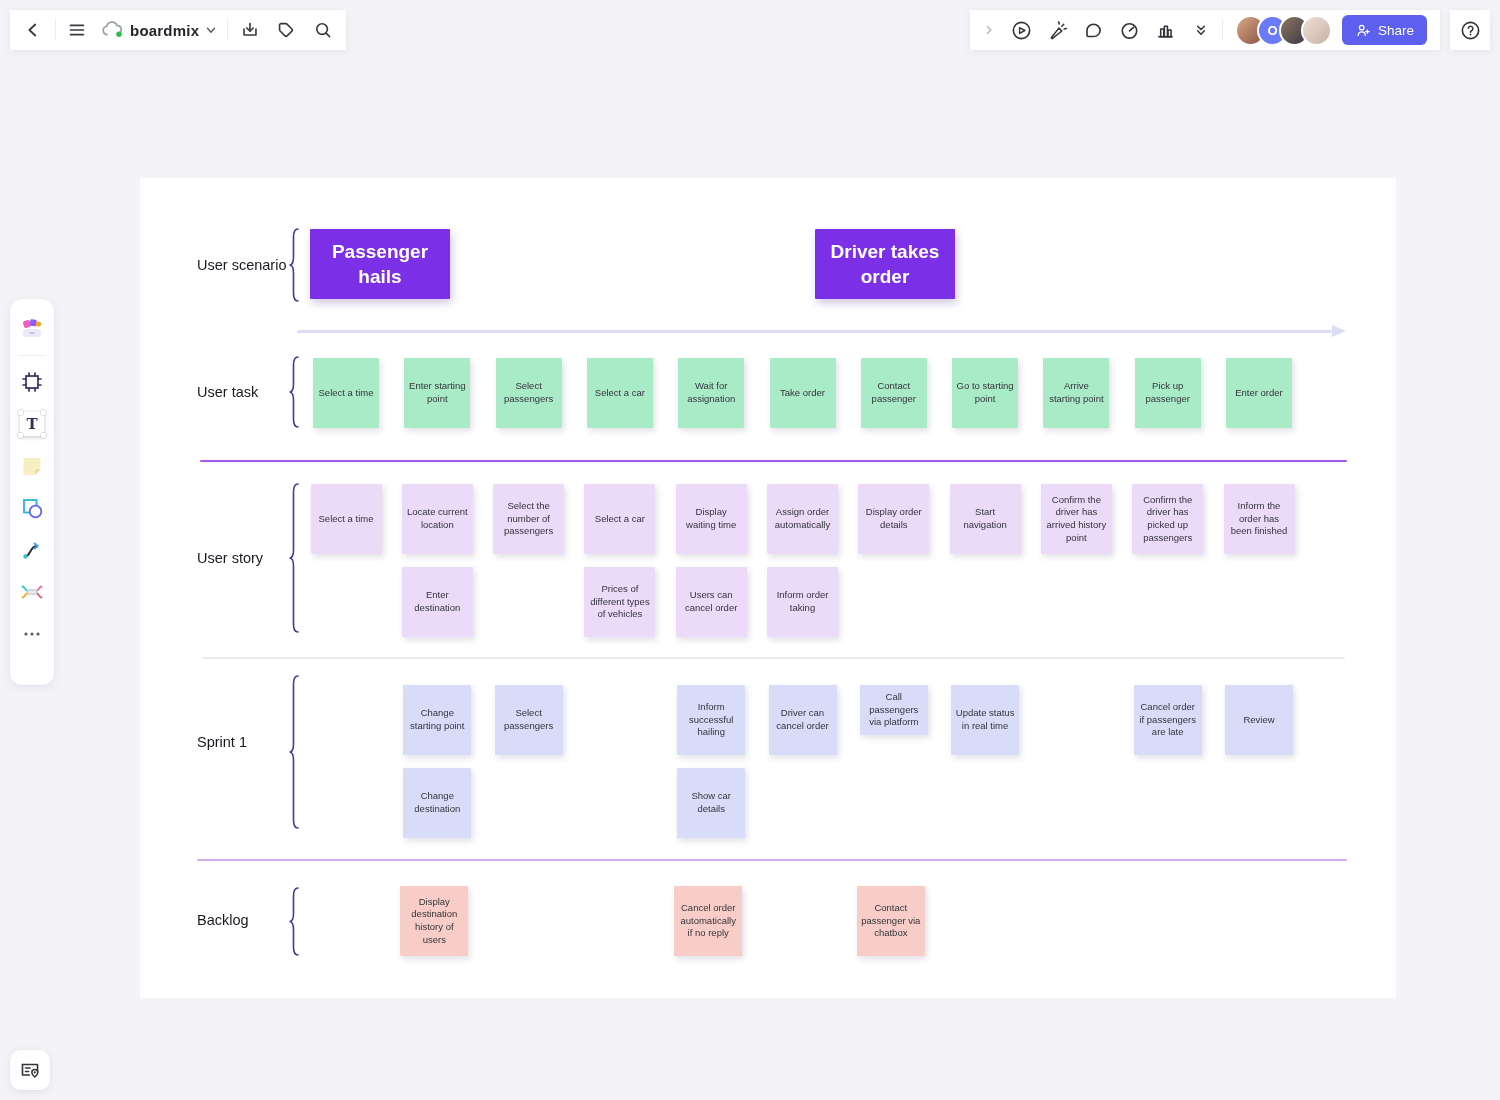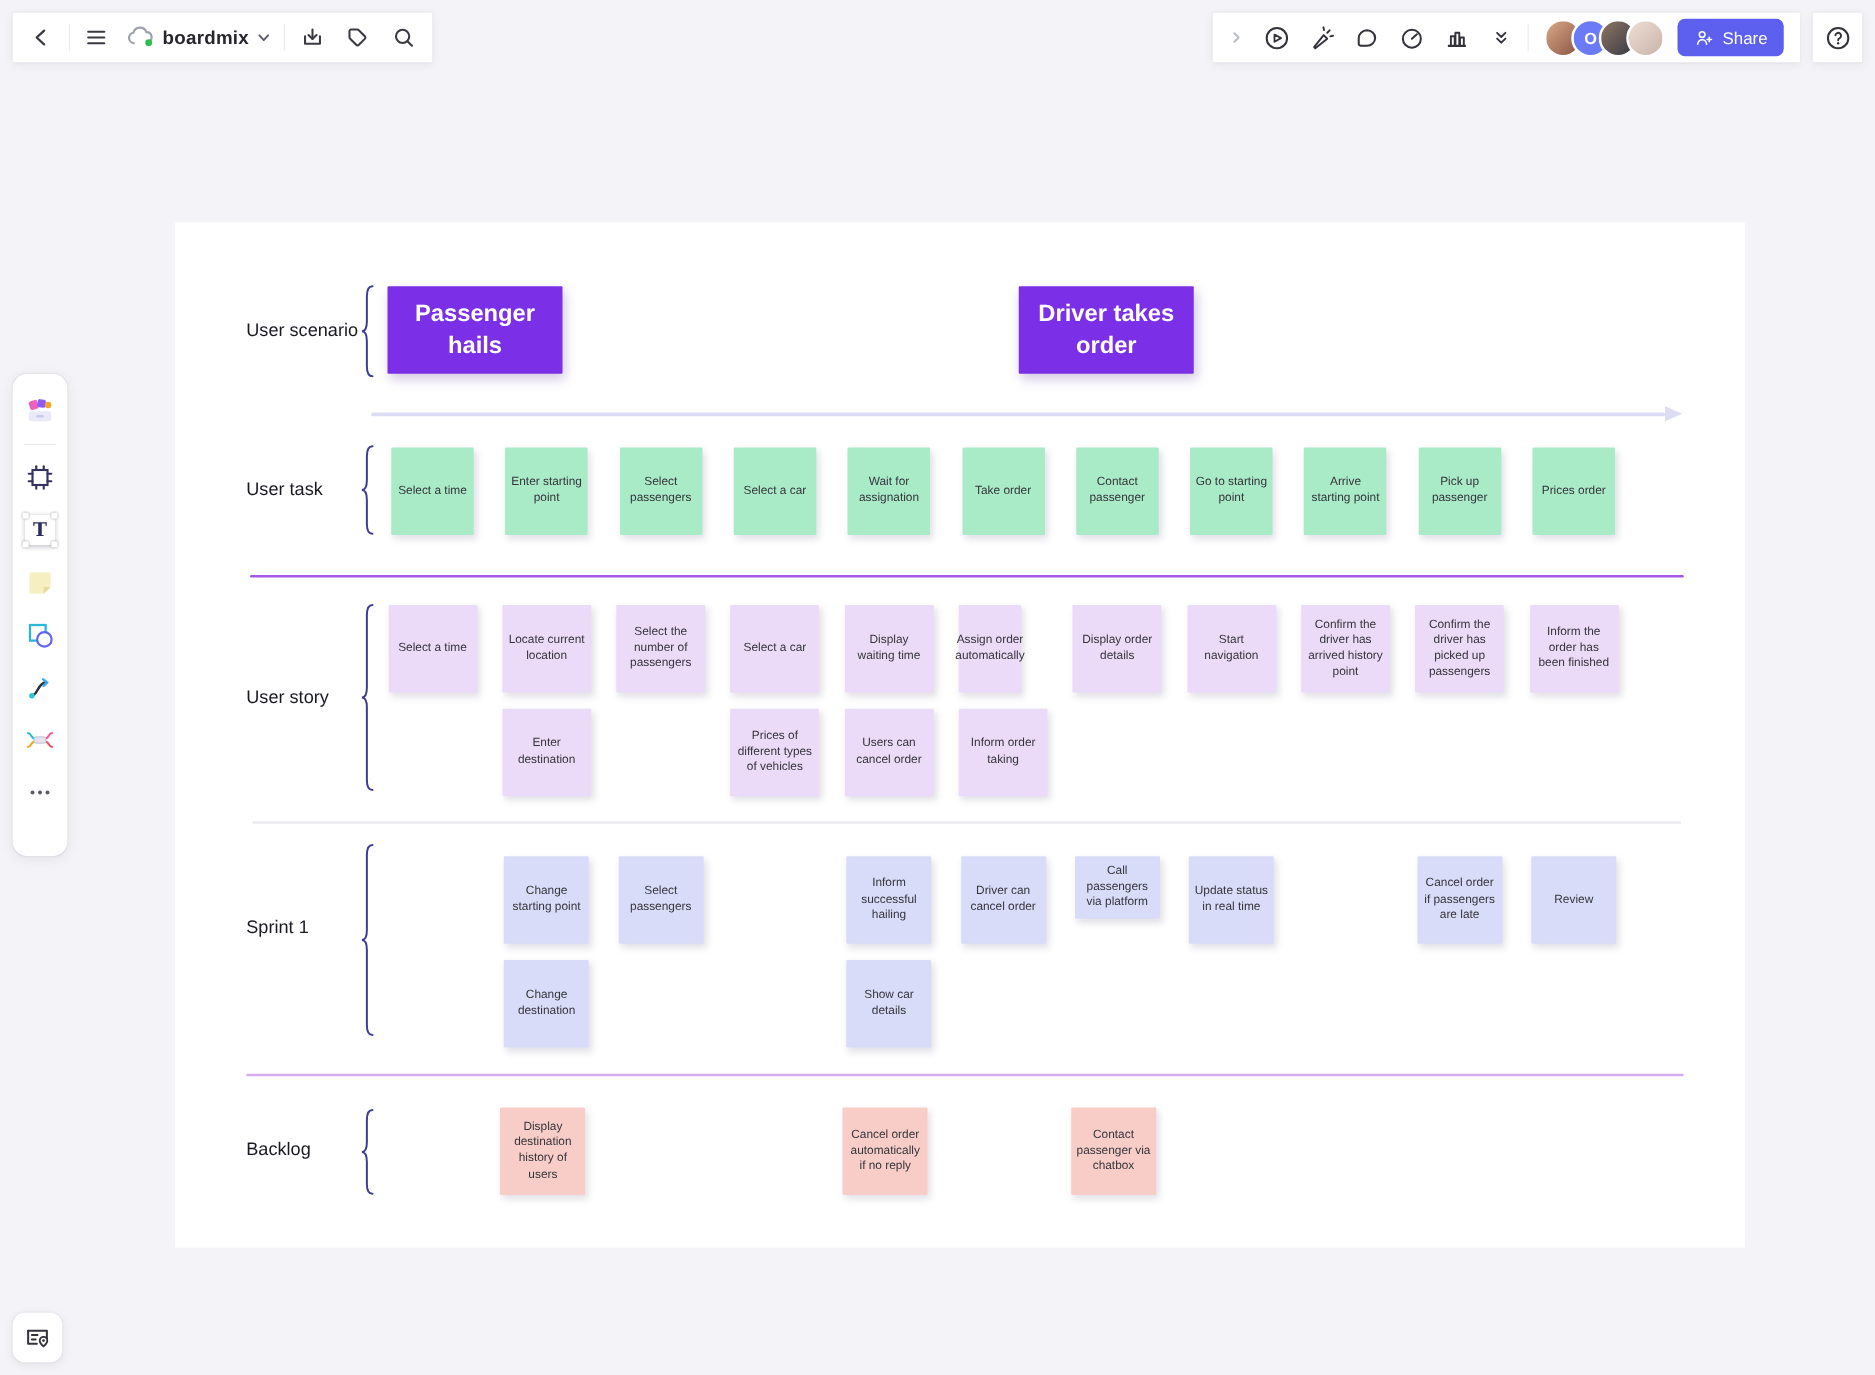--- a/index.html
+++ b/index.html
@@ -129,27 +129,27 @@
       <div class="card task" style="left: 313px; top: 358px; width: 66px; height: 70px;">Select a time</div>
       <div class="card task" style="left: 404.3px; top: 358px; width: 66px; height: 70px;">Enter starting point</div>
       <div class="card task" style="left: 495.6px; top: 358px; width: 66px; height: 70px;">Select passengers</div>
       <div class="card task" style="left: 586.9px; top: 358px; width: 66px; height: 70px;">Select a car</div>
       <div class="card task" style="left: 678.2px; top: 358px; width: 66px; height: 70px;">Wait for assignation</div>
       <div class="card task" style="left: 769.5px; top: 358px; width: 66px; height: 70px;">Take order</div>
       <div class="card task" style="left: 860.8px; top: 358px; width: 66px; height: 70px;">Contact passenger</div>
       <div class="card task" style="left: 952.1px; top: 358px; width: 66px; height: 70px;">Go to starting point</div>
       <div class="card task" style="left: 1043.4px; top: 358px; width: 66px; height: 70px;">Arrive starting point</div>
       <div class="card task" style="left: 1134.7px; top: 358px; width: 66px; height: 70px;">Pick up passenger</div>
-      <div class="card task" style="left: 1226px; top: 358px; width: 66px; height: 70px;">Prices order</div>
+      <div class="card task" style="left: 1226px; top: 358px; width: 66px; height: 70px;">Enter order</div>
       <div class="card story" style="left: 310.5px; top: 484px; width: 71px; height: 70px;">Select a time</div>
       <div class="card story" style="left: 401.8px; top: 484px; width: 71px; height: 70px;">Locate current location</div>
       <div class="card story" style="left: 493.1px; top: 484px; width: 71px; height: 70px;">Select the number of passengers</div>
       <div class="card story" style="left: 584.4px; top: 484px; width: 71px; height: 70px;">Select a car</div>
       <div class="card story" style="left: 675.7px; top: 484px; width: 71px; height: 70px;">Display waiting time</div>
-      <div class="card story" style="left: 767px; top: 484px; width: 50px; height: 70px;">Assign order automatically</div>
+      <div class="card story" style="left: 767px; top: 484px; width: 71px; height: 70px;">Assign order automatically</div>
       <div class="card story" style="left: 858.3px; top: 484px; width: 71px; height: 70px;">Display order details</div>
       <div class="card story" style="left: 949.6px; top: 484px; width: 71px; height: 70px;">Start navigation</div>
       <div class="card story" style="left: 1040.9px; top: 484px; width: 71px; height: 70px;">Confirm the driver has arrived history point</div>
       <div class="card story" style="left: 1132.2px; top: 484px; width: 71px; height: 70px;">Confirm the driver has picked up passengers</div>
       <div class="card story" style="left: 1223.5px; top: 484px; width: 71px; height: 70px;">Inform the order has been finished</div>
       <div class="card story" style="left: 401.8px; top: 567px; width: 71px; height: 70px;">Enter destination</div>
       <div class="card story" style="left: 584.4px; top: 567px; width: 71px; height: 70px;">Prices of different types of vehicles</div>
       <div class="card story" style="left: 675.7px; top: 567px; width: 71px; height: 70px;">Users can cancel order</div>
       <div class="card story" style="left: 767px; top: 567px; width: 71px; height: 70px;">Inform order taking</div>
       <div class="card sprint" style="left: 403.3px; top: 685px; width: 68px; height: 70px;">Change starting point</div>

